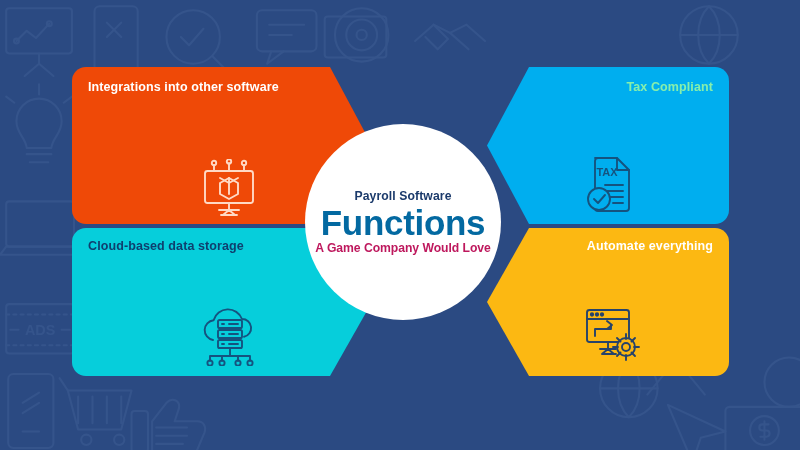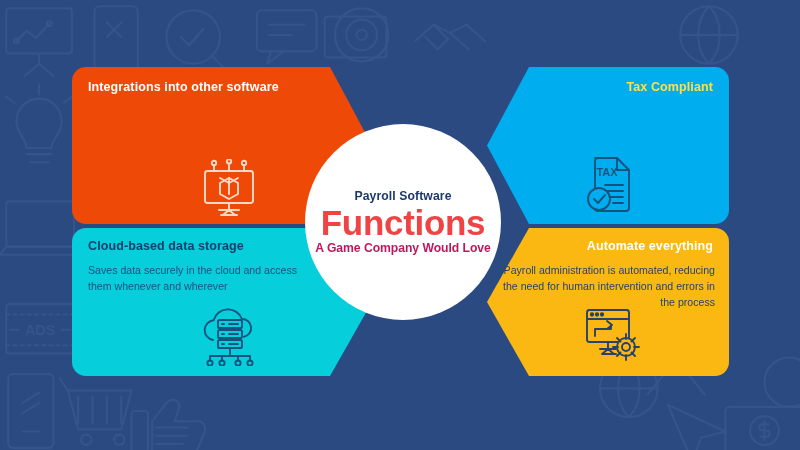--- a/index.html
+++ b/index.html
@@ -28,21 +28,21 @@
   .card-icon{position:absolute;}
 
   
   #card-integrations{left:72px;top:67px;width:300px;height:157px;}
   #card-integrations .card-title{left:16px;top:13px;color:#ffffff;}
   #card-integrations .card-body{left:16px;top:36px;width:215px;color:#fde3d6;text-align:left;}
   #card-integrations .card-icon{left:126px;top:92px;}
 
   
   #card-tax{left:487px;top:67px;width:242px;height:157px;}
-  #card-tax .card-title{right:16px;top:13px;color:#fde047;}
+  #card-tax .card-title{right:16px;top:13px;color:#86efac;}
   #card-tax .card-body{right:14px;top:36px;width:228px;color:#1d4a7c;text-align:right;}
   #card-tax .card-icon{left:92px;top:88px;}
 
   
   #card-cloud{left:72px;top:228px;width:300px;height:148px;}
   #card-cloud .card-title{left:16px;top:11px;color:#0f3f6e;}
   #card-cloud .card-body{left:16px;top:34px;width:225px;color:#14517f;text-align:left;}
   #card-cloud .card-icon{left:124px;top:80px;}
 
   
@@ -53,21 +53,21 @@
 
   
   #center-circle{
     position:absolute;left:305px;top:124px;width:196px;height:196px;
     border-radius:50%;background:#ffffff;
     display:flex;flex-direction:column;align-items:center;justify-content:center;
     text-align:left;
   }
   #center-kicker{font-size:12.2px;font-weight:bold;color:#1b3a6b;letter-spacing:.1px;}
   #center-headline{
-    font-size:35px;font-weight:bold;color:#ef4444;
+    font-size:35px;font-weight:bold;color:#0369a1;
     line-height:1.02;margin:2px 0 1px;letter-spacing:-.3px;
   }
   #center-sub{font-size:12.2px;font-weight:bold;color:#be185d;letter-spacing:-.05px;}
 </style>
 </head>
 <body>
 
 <div id="stage">
 
   <svg id="bg-pattern" viewBox="0 0 800 450" fill="none" stroke="#4a6aa0" stroke-width="2" stroke-linecap="round" stroke-linejoin="round">
@@ -219,21 +219,20 @@
       </svg>
     </div>
   </div>
 
   <div class="card" id="card-cloud">
     <svg class="shape" viewBox="0 0 300 148" preserveAspectRatio="none">
       <path d="M14 0 H258 L300 74 L258 148 H14 A14 14 0 0 1 0 134 V14 A14 14 0 0 1 14 0 Z" fill="#06cedb"></path>
     </svg>
     <div class="content">
       <div class="card-title">Cloud-based data storage</div>
-      <div class="card-body">Saves data securely in the cloud and access them whenever and wherever</div>
       <svg class="card-icon" width="66" height="58" viewBox="0 0 66 58" fill="none" stroke="#15537f" stroke-width="1.9" stroke-linecap="round" stroke-linejoin="round">
         <path d="M17 32a10 10 0 01.6-19.8A15 15 0 0146 11a9 9 0 012 17.8"></path>
         <rect x="22" y="12" width="24" height="8" rx="1.6" fill="#06cedb"></rect>
         <rect x="22" y="22" width="24" height="8" rx="1.6" fill="#06cedb"></rect>
         <rect x="22" y="32" width="24" height="8" rx="1.6" fill="#06cedb"></rect>
         <path d="M26 16h2M26 26h2M26 36h2M33 16h9M33 26h9M33 36h9"></path>
         <path d="M34 40v8"></path>
         <path d="M14 48h40M14 48v5M26 48v5M42 48v5M54 48v5"></path>
         <circle cx="14" cy="55" r="2.6"></circle>
           <circle cx="26" cy="55" r="2.6"></circle>
@@ -242,21 +241,20 @@
       </svg>
     </div>
   </div>
 
   <div class="card" id="card-automate">
     <svg class="shape" viewBox="0 0 242 148" preserveAspectRatio="none">
       <path d="M42 0 H228 A14 14 0 0 1 242 14 V134 A14 14 0 0 1 228 148 H42 L0 74 Z" fill="#fcb812"></path>
     </svg>
     <div class="content">
       <div class="card-title">Automate everything</div>
-      <div class="card-body">Payroll administration is automated, reducing the need for human intervention and errors in the process</div>
       <svg class="card-icon" width="62" height="58" viewBox="0 0 62 58" fill="none" stroke="#26436b" stroke-width="1.9" stroke-linecap="round" stroke-linejoin="round">
         <rect x="4" y="4" width="42" height="32" rx="2.5"></rect>
         <path d="M4 13h42"></path>
         <circle cx="9" cy="8.5" r="1.2" fill="#26436b"></circle>
         <circle cx="14" cy="8.5" r="1.2" fill="#26436b"></circle>
         <circle cx="19" cy="8.5" r="1.2" fill="#26436b"></circle>
         <path d="M12 30v-7h16v-4"></path>
         <path d="M24 15l5 4-5 4"></path>
         <path d="M25 36v7M17 43h16"></path>
         <path d="M25 43l-6 5M25 43l6 5M19 48h14"></path>

